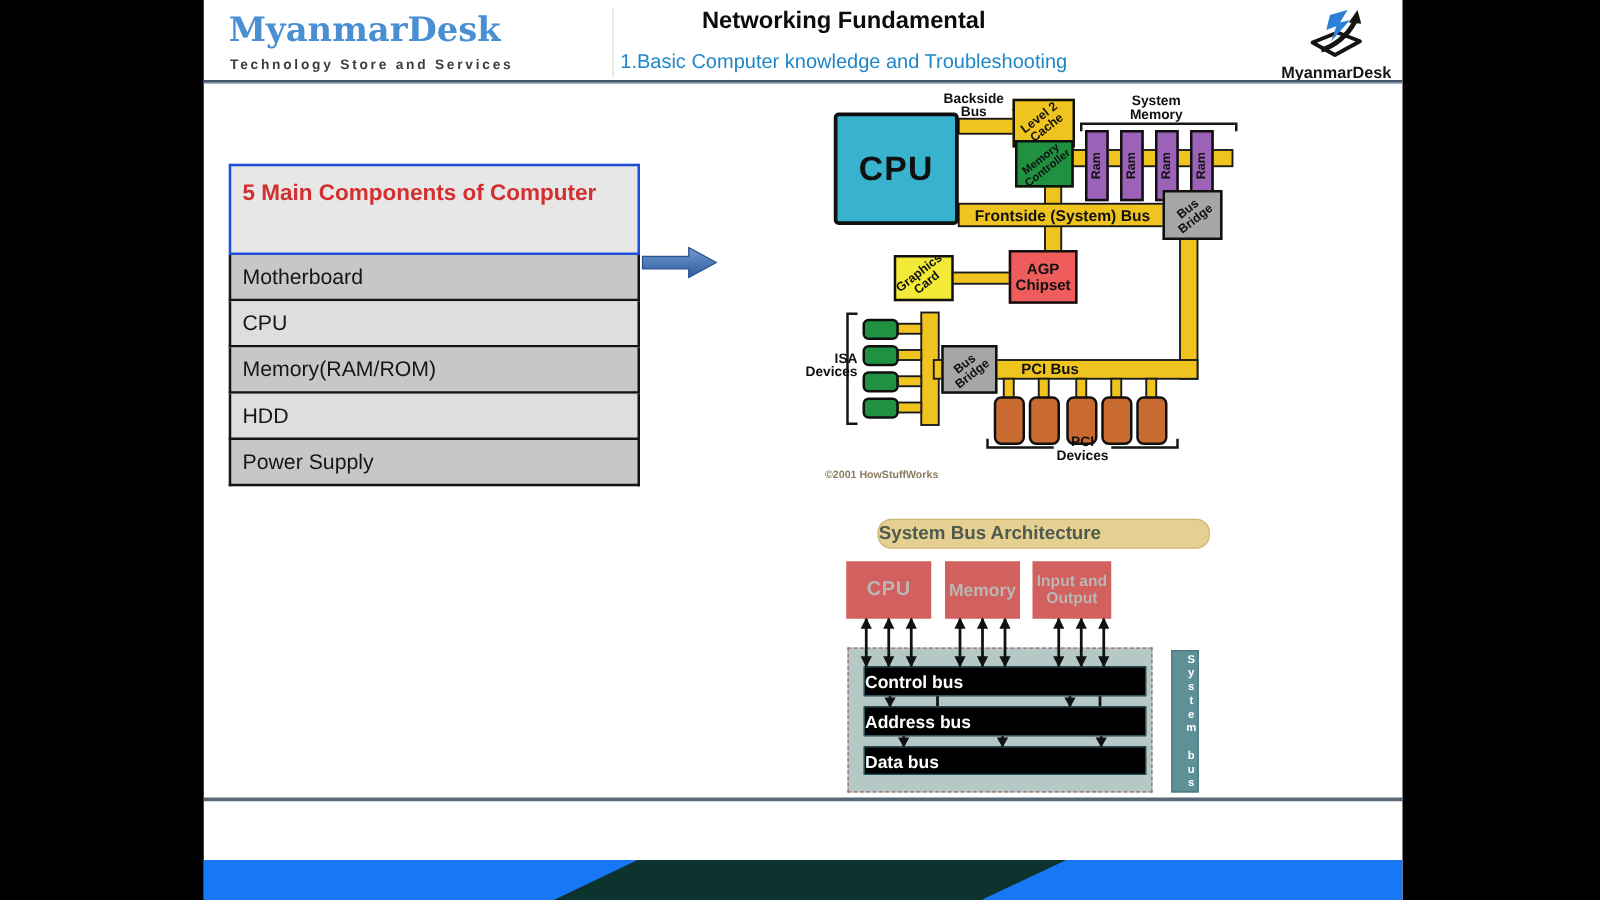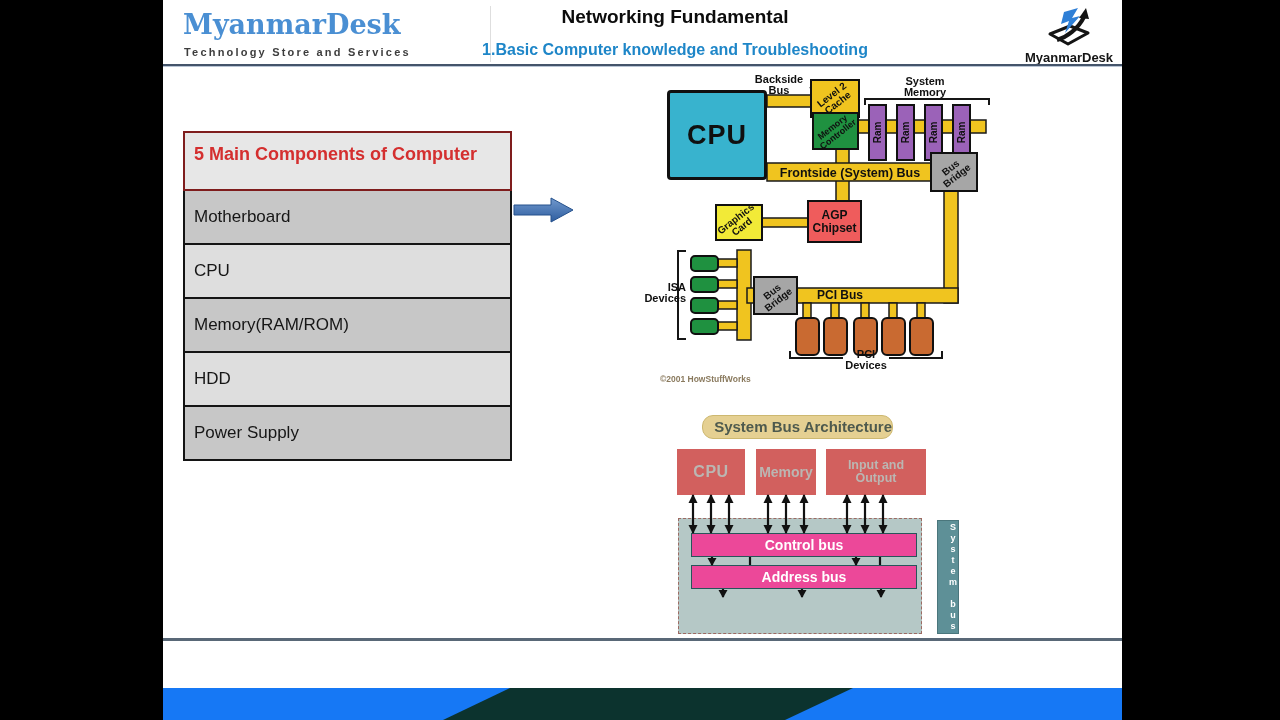--- a/index.html
+++ b/index.html
@@ -6,30 +6,30 @@
   body { background:#000; font-family:"Liberation Sans", sans-serif; }
   #canvas { position:relative; width:1280px; height:720px; background:#000; overflow:hidden;padding-left:48px; }
   #slide { position:absolute; left:163px; top:0; width:959px; height:720px; background:#ffffff; }
   .abs { position:absolute; }
 
   
   .brand-name { left:20px; top:9px; font-family:"DejaVu Serif", serif; font-size:27px; font-weight:600; color:#4a8fd3; }
   .brand-tagline { left:21px; top:46px; font-size:11px; font-weight:bold; letter-spacing:2.2px; color:#3d3d3d; }
   .header-divider { left:327px; top:6px; width:1px; height:56px; background:#dedede; }
   .course-title { left:332px; top:6px; width:360px; text-align:center; font-size:19px; font-weight:800; color:#0c0c0c; }
-  .lesson-title { left:312px; top:41px; width:400px; text-align:center; font-size:16px; font-weight:bold; color:#1e86c8; }
+  .lesson-title { left:312px; top:41px; width:400px; text-align:center; font-size:16px; font-weight:normal; color:#1e86c8; }
   .logo-glyph { left:880px; top:6px; width:52px; height:44px; }
   .logo-caption { left:856px; top:50px; width:100px; text-align:center; font-size:13px; font-weight:bold; color:#141414; }
   .header-rule { left:0; top:64px; width:959px; height:3px; background:#44546a; border-bottom:1px solid #b9c5d5; }
 
   
   .tbl { left:20px; top:131px; width:329px; }
-  .tbl-header { position:relative; height:60px; background:#e7e7e7; border:2px solid #7f1d1d; }
+  .tbl-header { position:relative; height:73px; background:#e7e7e7; border:2px solid #1d4ed8; }
   .tbl-header span { position:absolute; left:9px; top:11px; font-size:18px; font-weight:bold; color:#d42f2f; }
-  .tbl-row { position:relative; height:54px; border:2px solid #141414; border-top:none; font-size:17px; color:#161616; }
+  .tbl-row { position:relative; height:37px; border:2px solid #141414; border-top:none; font-size:17px; color:#161616; }
   .tbl-row span { position:absolute; left:9px; top:50%; transform:translateY(-50%); }
   .row-dark { background:#c7c7c7; } .row-light { background:#dedede; }
   .pointer-arrow { left:350px; top:197px; width:62px; height:26px; }
 
   
   #mb { left:477px; top:72px; width:352px; height:318px; }
   #mb svg.underlay { position:absolute; left:0; top:0; }
   .mb-box { position:absolute; border:2px solid #101010; display:flex; align-items:center; justify-content:center;
             text-align:center; font-weight:bold; color:#101010; }
   .rot { transform:rotate(-38deg); font-size:10px; line-height:10px; }
@@ -51,30 +51,30 @@
   .lbl-backside { left:106px; top:2px; width:66px; text-align:center; font-size:11px; line-height:10.5px; }
   .lbl-sysmem { left:257px; top:4px; width:56px; text-align:center; font-size:11px; line-height:11px; }
   .lbl-frontside { left:130px; top:94px; width:160px; text-align:center; font-size:12.5px; }
   .lbl-isadev { left:0px; top:210px; width:46px; text-align:right; font-size:11px; line-height:11px; }
   .lbl-pcibus { left:177px; top:216px; width:120px; text-align:left; font-size:12px; }
   .lbl-pcidev { left:203px; top:277px; width:46px; text-align:center; font-size:11px; line-height:11px; }
   .lbl-credit { left:20px; top:302px; font-size:8.5px; color:#8a7a5e; }
 
   
   #sysbus { left:507px; top:412px; width:310px; height:228px; }
-  .sb-pill { left:32px; top:3px; width:191px; height:24px; background:#e5d092; border:1px solid #cdb870; border-radius:11px;
-             text-align:right; line-height:22px; font-size:15px; font-weight:bold; color:#4e5a4e; }
+  .sb-pill { left:32px; top:3px; width:266px; height:24px; background:#e5d092; border:1px solid #cdb870; border-radius:11px;
+             text-align:left; line-height:22px; font-size:15px; font-weight:bold; color:#4e5a4e; }
   .sb-box { position:absolute; top:37px; height:46px; background:#d2605e; color:#bbb6b2; font-weight:bold;
             display:flex; align-items:center; justify-content:center; text-align:center; }
   .sb-cpu { left:7px; width:68px; font-size:16px; letter-spacing:.5px; }
   .sb-mem { left:86px; width:60px; font-size:14px; }
-  .sb-io  { left:156px; width:100px; font-size:12.5px; line-height:13px; }
+  .sb-io  { left:156px; width:63px; font-size:12.5px; line-height:13px; }
   .sb-container { left:8px; top:106px; width:244px; height:116px; background:#b5c8c6; border:1px dashed #9c6a62; }
-  .sb-bar { position:absolute; left:21px; width:226px; height:24px; background:#ec4899; border:1px solid #28555a;
-            color:#ffffff; font-weight:bold; font-size:14px; text-align:center; line-height:22px; }
+  .sb-bar { position:absolute; left:21px; width:226px; height:24px; background:#000000; border:1px solid #28555a;
+            color:#ffffff; font-weight:bold; font-size:14px; text-align:left; line-height:22px; }
   .sb-vert { left:267px; top:108px; width:22px; height:114px; background:#5e9097; border:1px solid #4a767c;
              display:flex; justify-content:center; writing-mode:vertical-rl; text-orientation:upright;
              font-size:9px; font-weight:bold; color:#ffffff; letter-spacing:1px; }
   #sysbus svg.arrows { position:absolute; left:0; top:0; }
 
   
   .bottom-rule { left:0; top:638px; width:959px; height:3px; background:#596877; }
   .footer-band { left:0; top:688px; width:959px; height:32px; }
 </style>
 </head>
@@ -228,20 +228,21 @@
       <div class="sb-box sb-mem">
           <span>Memory</span>
         </div>
       <div class="sb-box sb-io">
           <span>Input and Output</span>
         </div>
 
       <div class="abs sb-container"></div>
       <div class="sb-bar" style="top:121px">Control bus</div>
       <div class="sb-bar" style="top:153px">Address bus</div>
+      <div class="sb-bar" style="top:185px;height:23px">Data bus</div>
       <div class="abs sb-vert">System bus</div>
 
       <svg class="arrows" width="310" height="228" viewBox="0 0 310 228">
         <g stroke="#111111" stroke-width="2.2">
           <line x1="23" y1="83" x2="23" y2="121"></line>
             <line x1="41" y1="83" x2="41" y2="121"></line>
             <line x1="59" y1="83" x2="59" y2="121"></line>
           <line x1="98" y1="83" x2="98" y2="121"></line>
             <line x1="116" y1="83" x2="116" y2="121"></line>
             <line x1="134" y1="83" x2="134" y2="121"></line>

